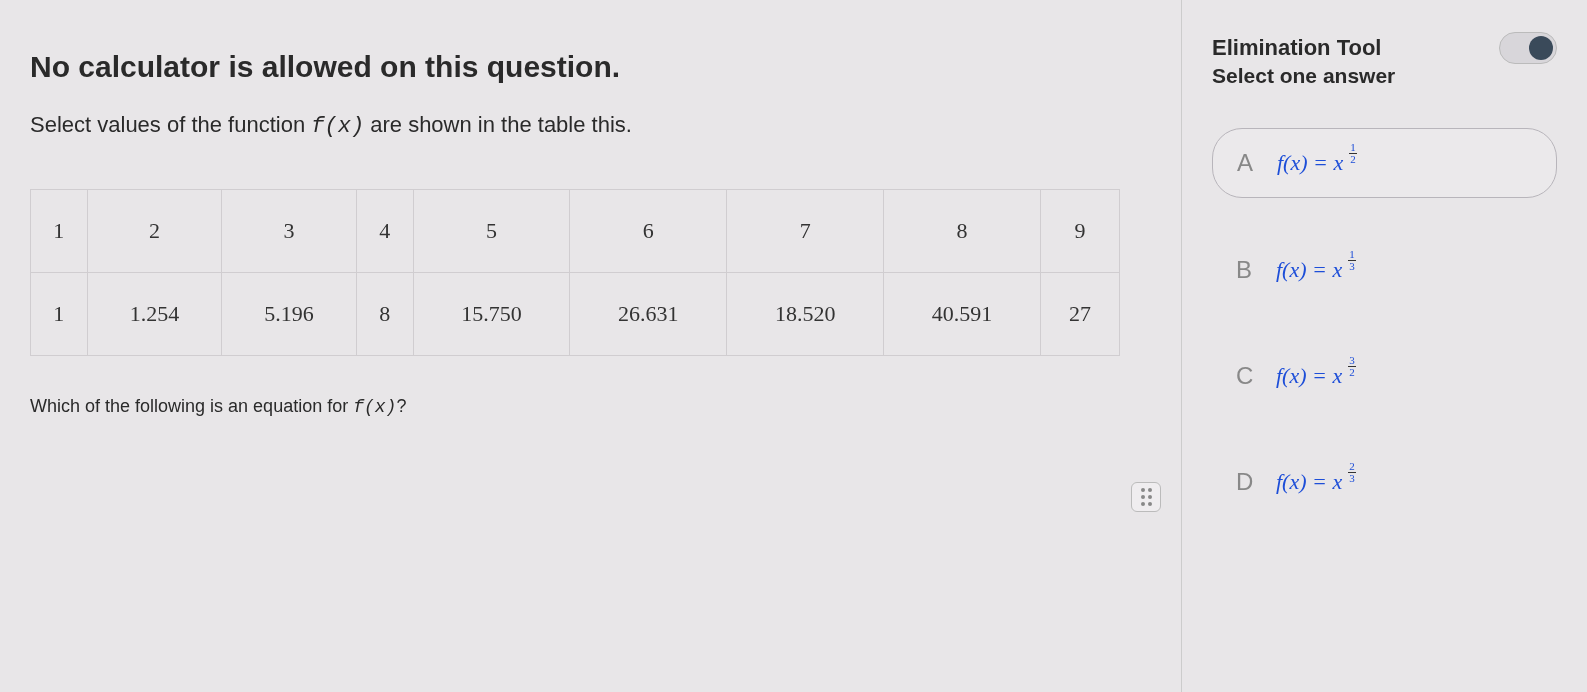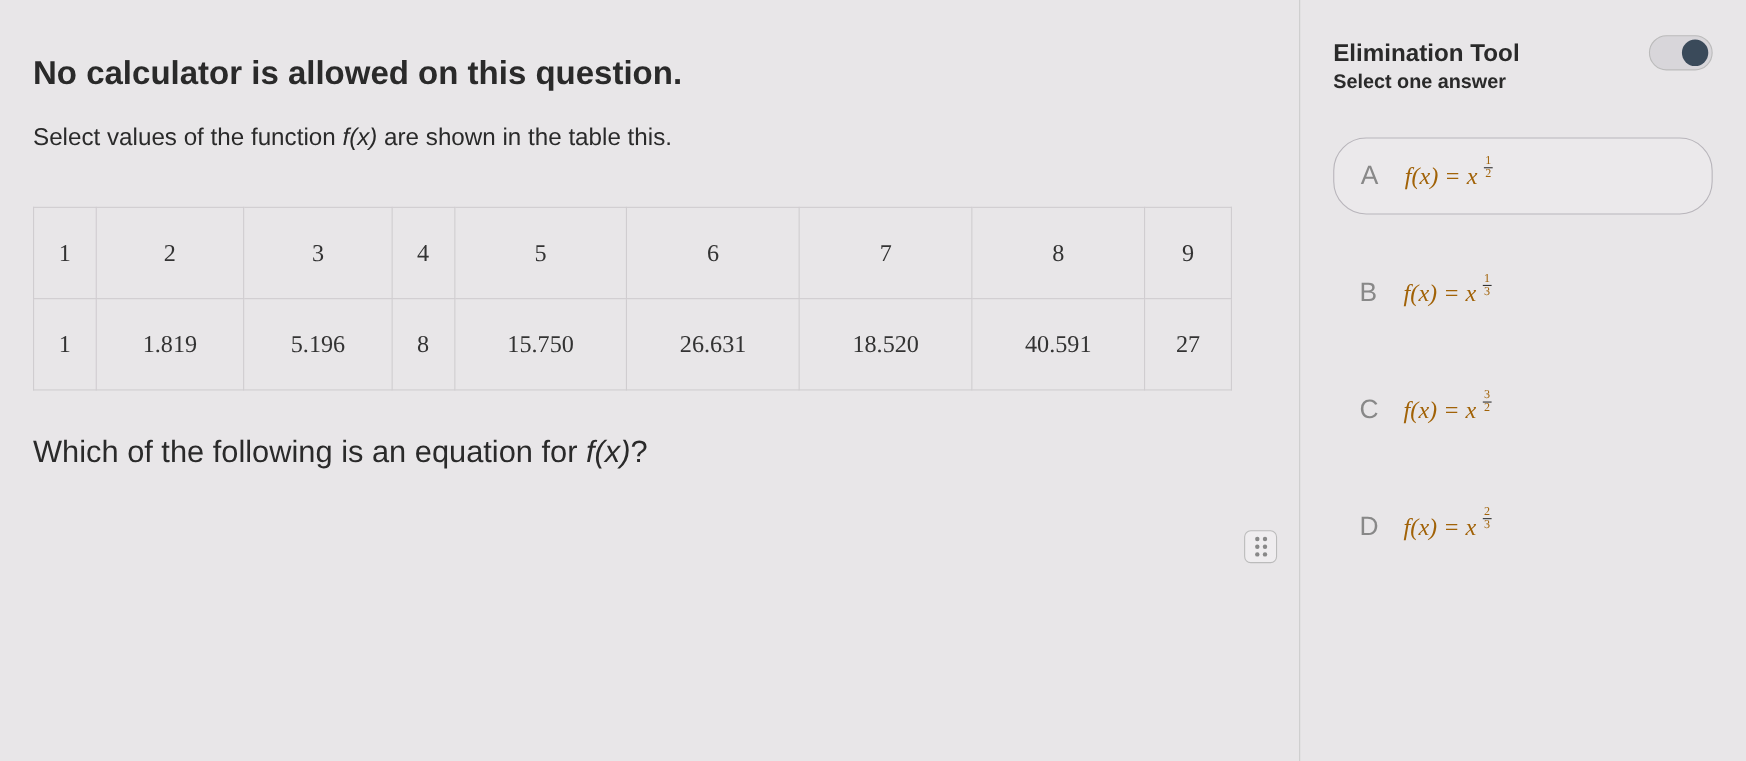--- a/index.html
+++ b/index.html
@@ -26,42 +26,42 @@
       font-weight: 700;
       color: #2a2a2a;
       margin-bottom: 28px;
     }
     .instruction-text {
       font-size: 22px;
       color: #2a2a2a;
       margin-bottom: 26px;
     }
     .fx {
-      font-family: Liberation Sans, sans-serif;
+      font-family: Liberation Mono, monospace;
       font-style: italic;
     }
     .table-container {
       margin-top: 50px;
       margin-bottom: 40px;
     }
     table {
       border-collapse: collapse;
       width: 100%;
       max-width: 1090px;
     }
     td {
       border: 1px solid #d0cdd0;
       padding: 28px 8px;
       text-align: center;
       font-size: 22px;
       color: #333;
       font-family: 'Times New Roman', serif;
     }
     .question-text {
-      font-size: 28px;
+      font-size: 18px;
       color: #2a2a2a;
       margin-top: 30px;
     }
     .sidebar {
       width: 405px;
       padding: 32px 30px;
       position: relative;
     }
     .elim-header {
       display: flex;
@@ -84,21 +84,21 @@
     .toggle-knob {
       position: absolute;
       right: 3px;
       top: 3px;
       width: 24px;
       height: 24px;
       background: #3a4a5a;
       border-radius: 50%;
     }
     .select-one {
-      font-size: 18px;
+      font-size: 21px;
       font-weight: 600;
       color: #2a2a2a;
       margin-bottom: 40px;
     }
     .answer-choice {
       display: flex;
       align-items: center;
       padding: 20px 24px;
       margin-bottom: 38px;
       border-radius: 30px;
@@ -110,24 +110,23 @@
     }
     .choice-letter {
       font-size: 24px;
       color: #888;
       width: 40px;
       font-weight: 400;
     }
     .choice-math {
       font-family: 'Times New Roman', serif;
       font-size: 22px;
-      color: #a16207;
+      color: #1d4ed8;
       font-style: italic;
       display: flex;
-      align-items: center;
       gap: 4px;
     }
     .exponent {
       display: inline-flex;
       flex-direction: column;
       font-size: 11px;
       font-style: normal;
       line-height: 1;
       position: relative;
       top: -8px;
@@ -182,21 +181,21 @@
         <td>3</td>
         <td>4</td>
         <td>5</td>
         <td>6</td>
         <td>7</td>
         <td>8</td>
         <td>9</td>
       </tr>
       <tr>
         <td>1</td>
-        <td>1.819</td>
+        <td>1.254</td>
         <td>5.196</td>
         <td>8</td>
         <td>15.750</td>
         <td>26.631</td>
         <td>18.520</td>
         <td>40.591</td>
         <td>27</td>
       </tr>
     </tbody>
       </table>

